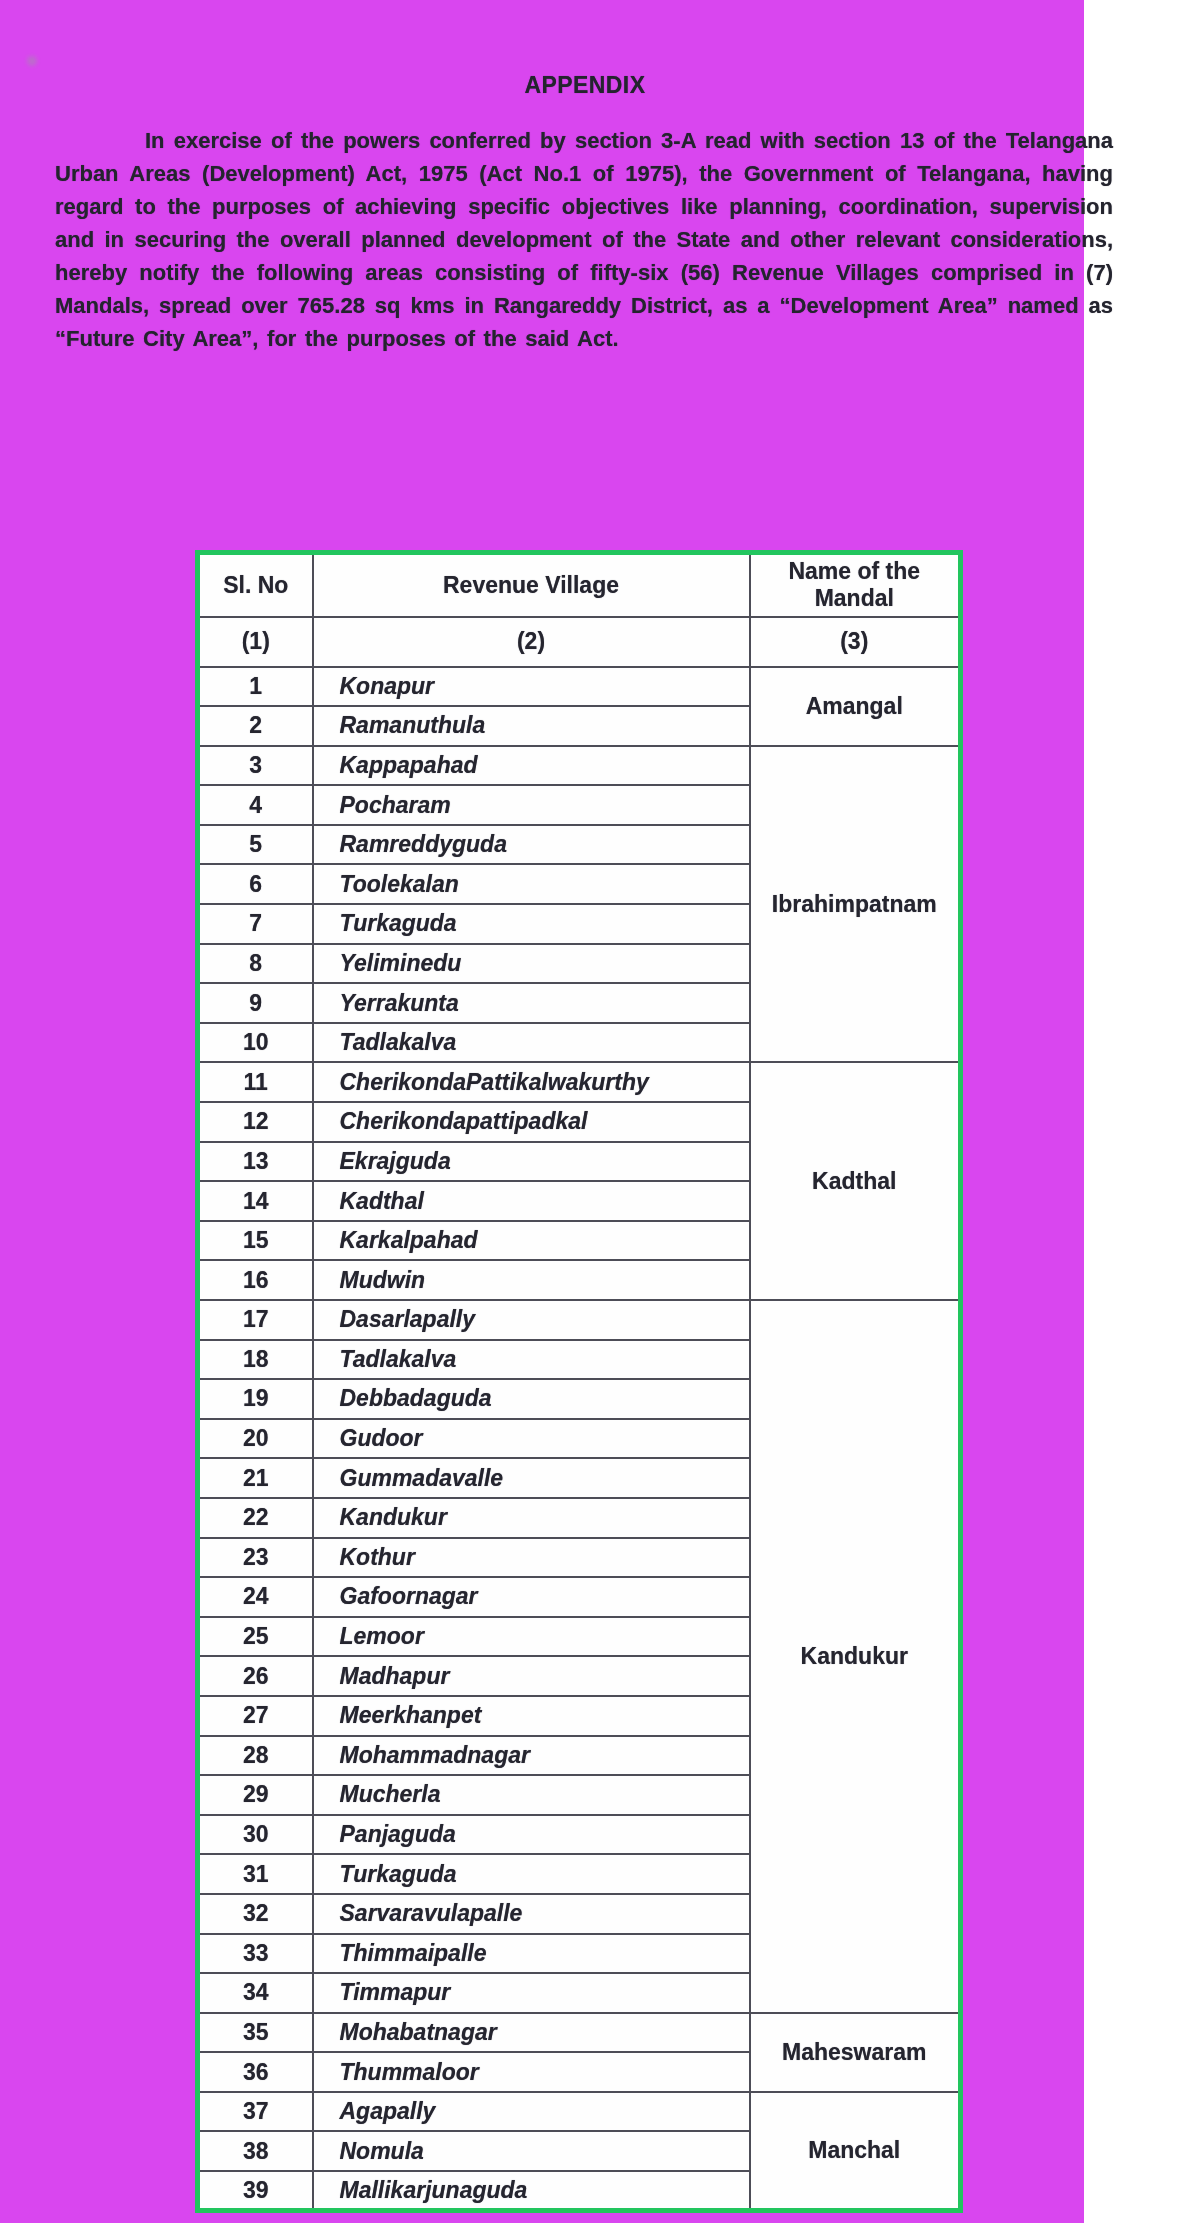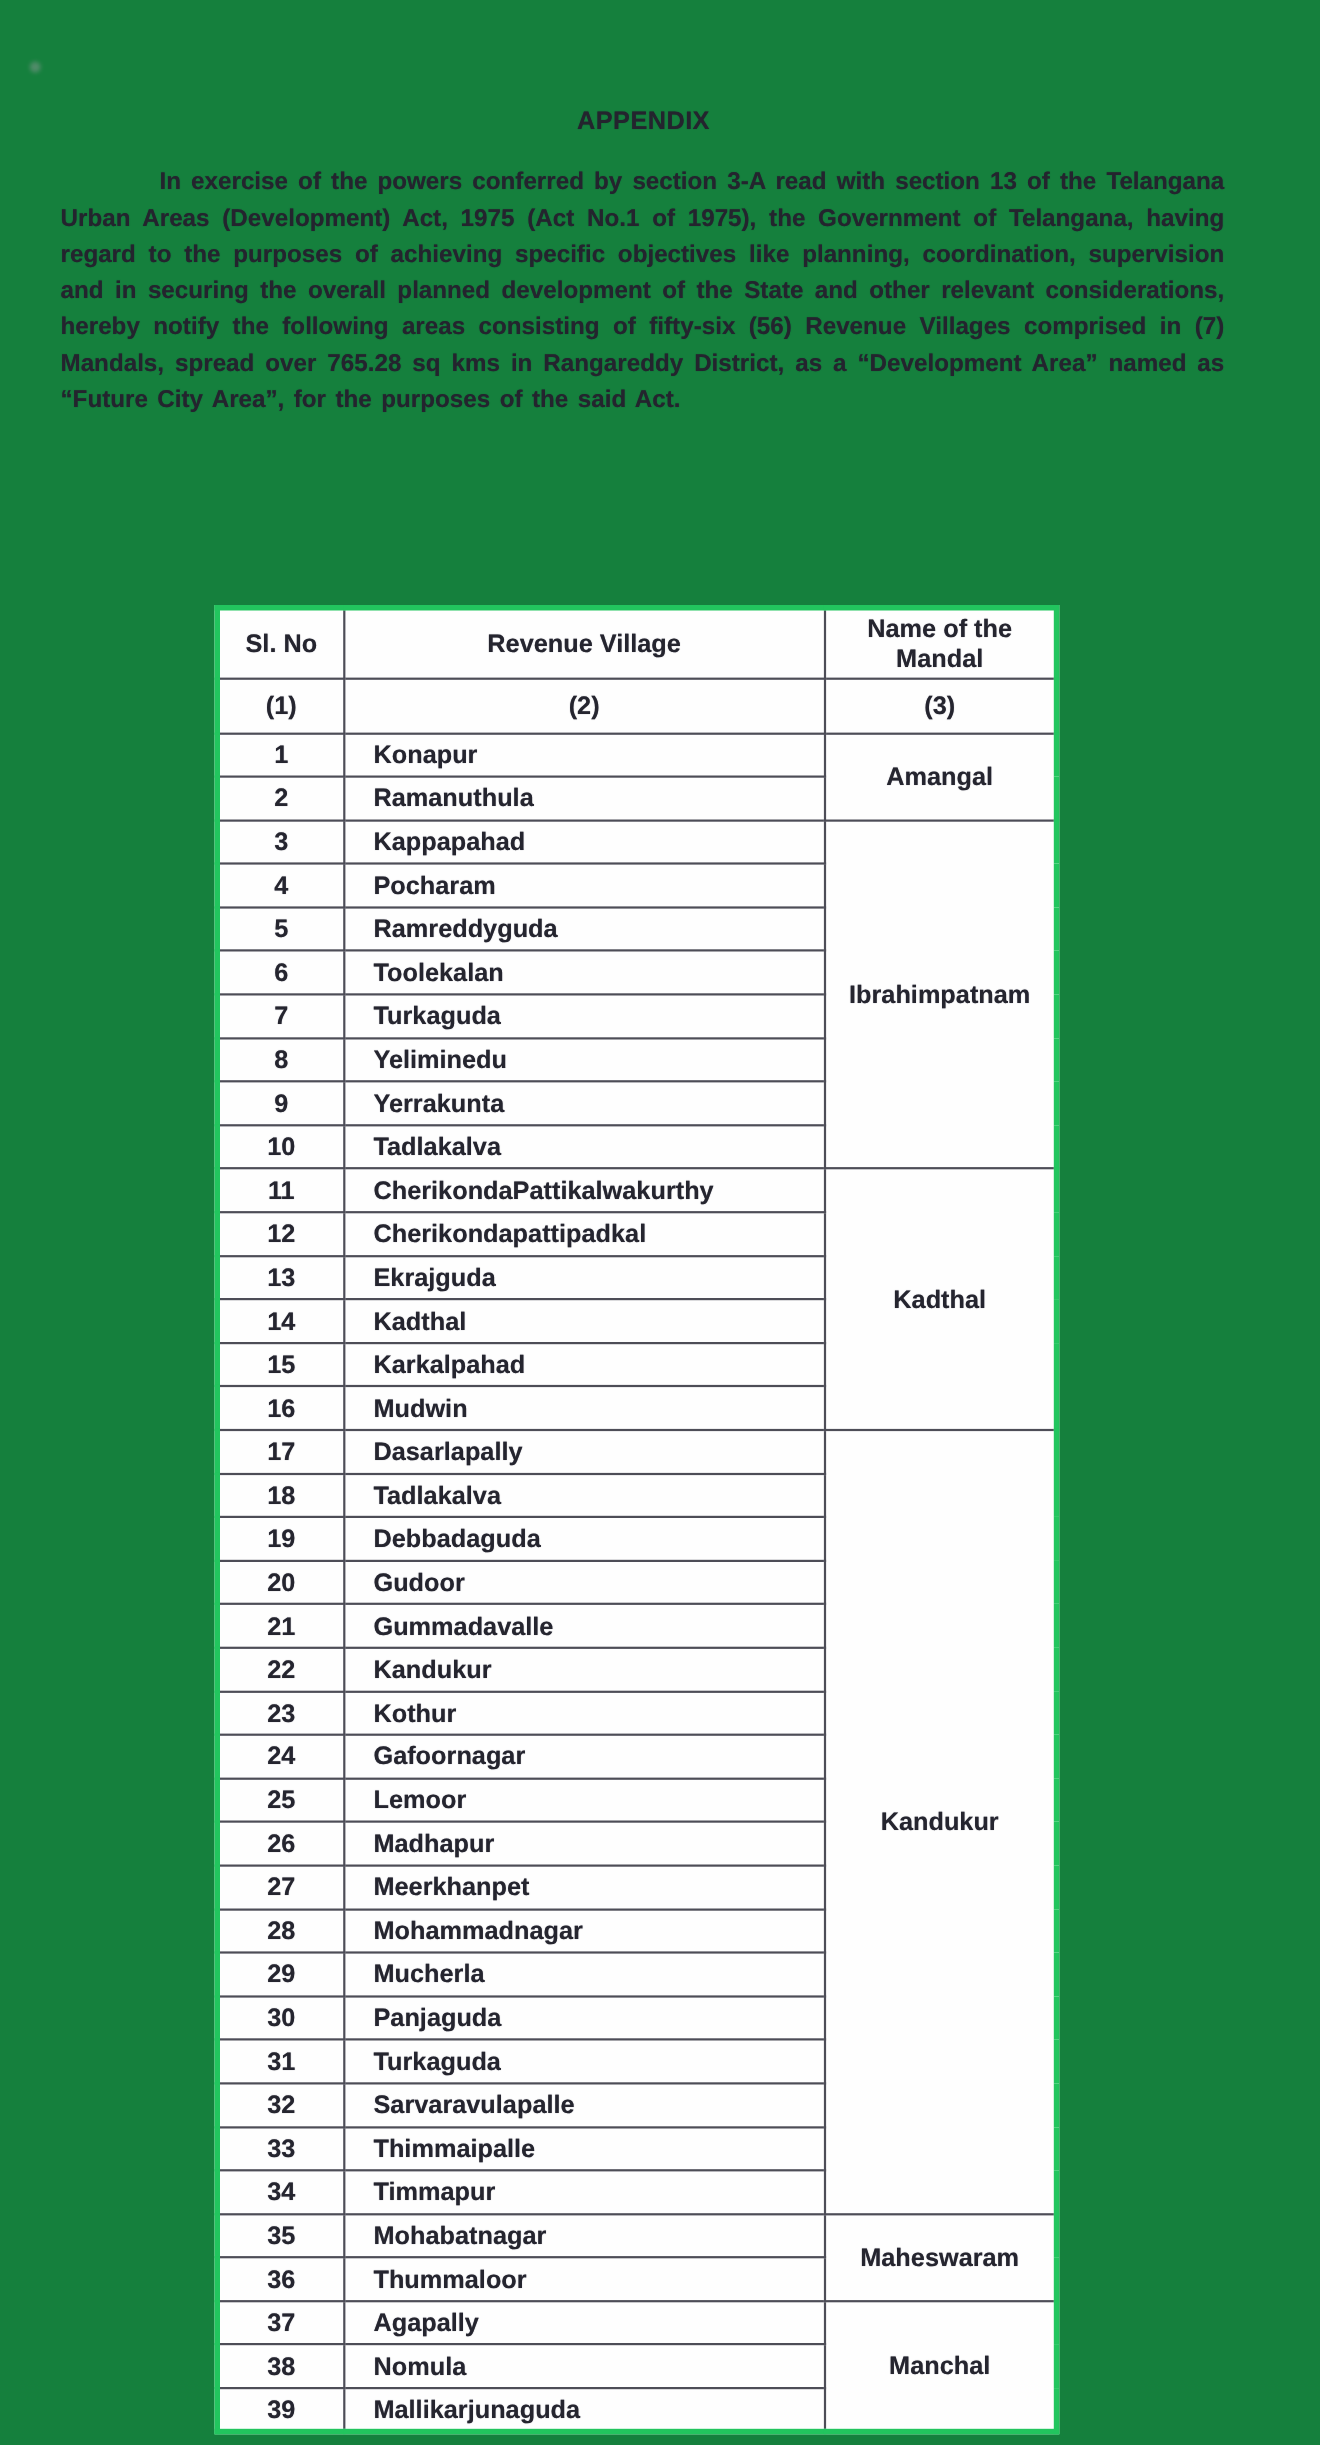--- a/index.html
+++ b/index.html
@@ -5,23 +5,23 @@
   * { margin:0; padding:0; box-sizing:border-box; }
   html,body { width:1200px; background:#ffffff; }
   body {
     height:2223px;
     overflow:hidden;
     font-family:"Liberation Sans", sans-serif;
     color:#24242e;
   }
   .page {
     position:relative;
-    width:1200px; height:2223px;
-    background:#15803d;
-    padding-top:94px;
+    width:1084px; height:2223px;
+    background:#d946ef;
+    padding-top:70px;
   }
   
   .scan-dot {
     position:absolute; left:27px; top:56px;
     width:10px; height:10px; border-radius:50%;
     background:#9a9aa0; opacity:.45; filter:blur(2px);
   }
   .content { width:1110px; margin-left:30px; }
   .doc-title {
     text-align:center;
@@ -68,21 +68,21 @@
     color:#25252f;
     text-shadow:0 0 .8px rgba(30,30,48,.6);
     overflow:hidden; white-space:nowrap;
   }
   table.villages { border:5px solid #22c55e; }
   tr.head-row th { height:64px; text-align:center; vertical-align:middle; line-height:27px; }
   tr.head-row th.mandal-h { white-space:normal; padding:0 18px; }
   tr.subhead-row th { height:50px; text-align:center; vertical-align:middle; }
   tbody td { height:39.6px; vertical-align:middle; }
   tbody td.sl { text-align:center; }
-  tbody td.village { padding-left:26px; }
+  tbody td.village { padding-left:26px;font-style:italic; }
   tbody td.mandal { text-align:center;border-radius:12px; }
   tbody tr td { border-top-width:1.6px; border-bottom-width:1.6px; border-color:#565660; }
   tbody td.mandal, tbody td.sl:first-child { border-left-color:#4d4d57; }
 </style>
 </head>
 <body>
 
 <div class="page">
   <div class="scan-dot"></div>
 

